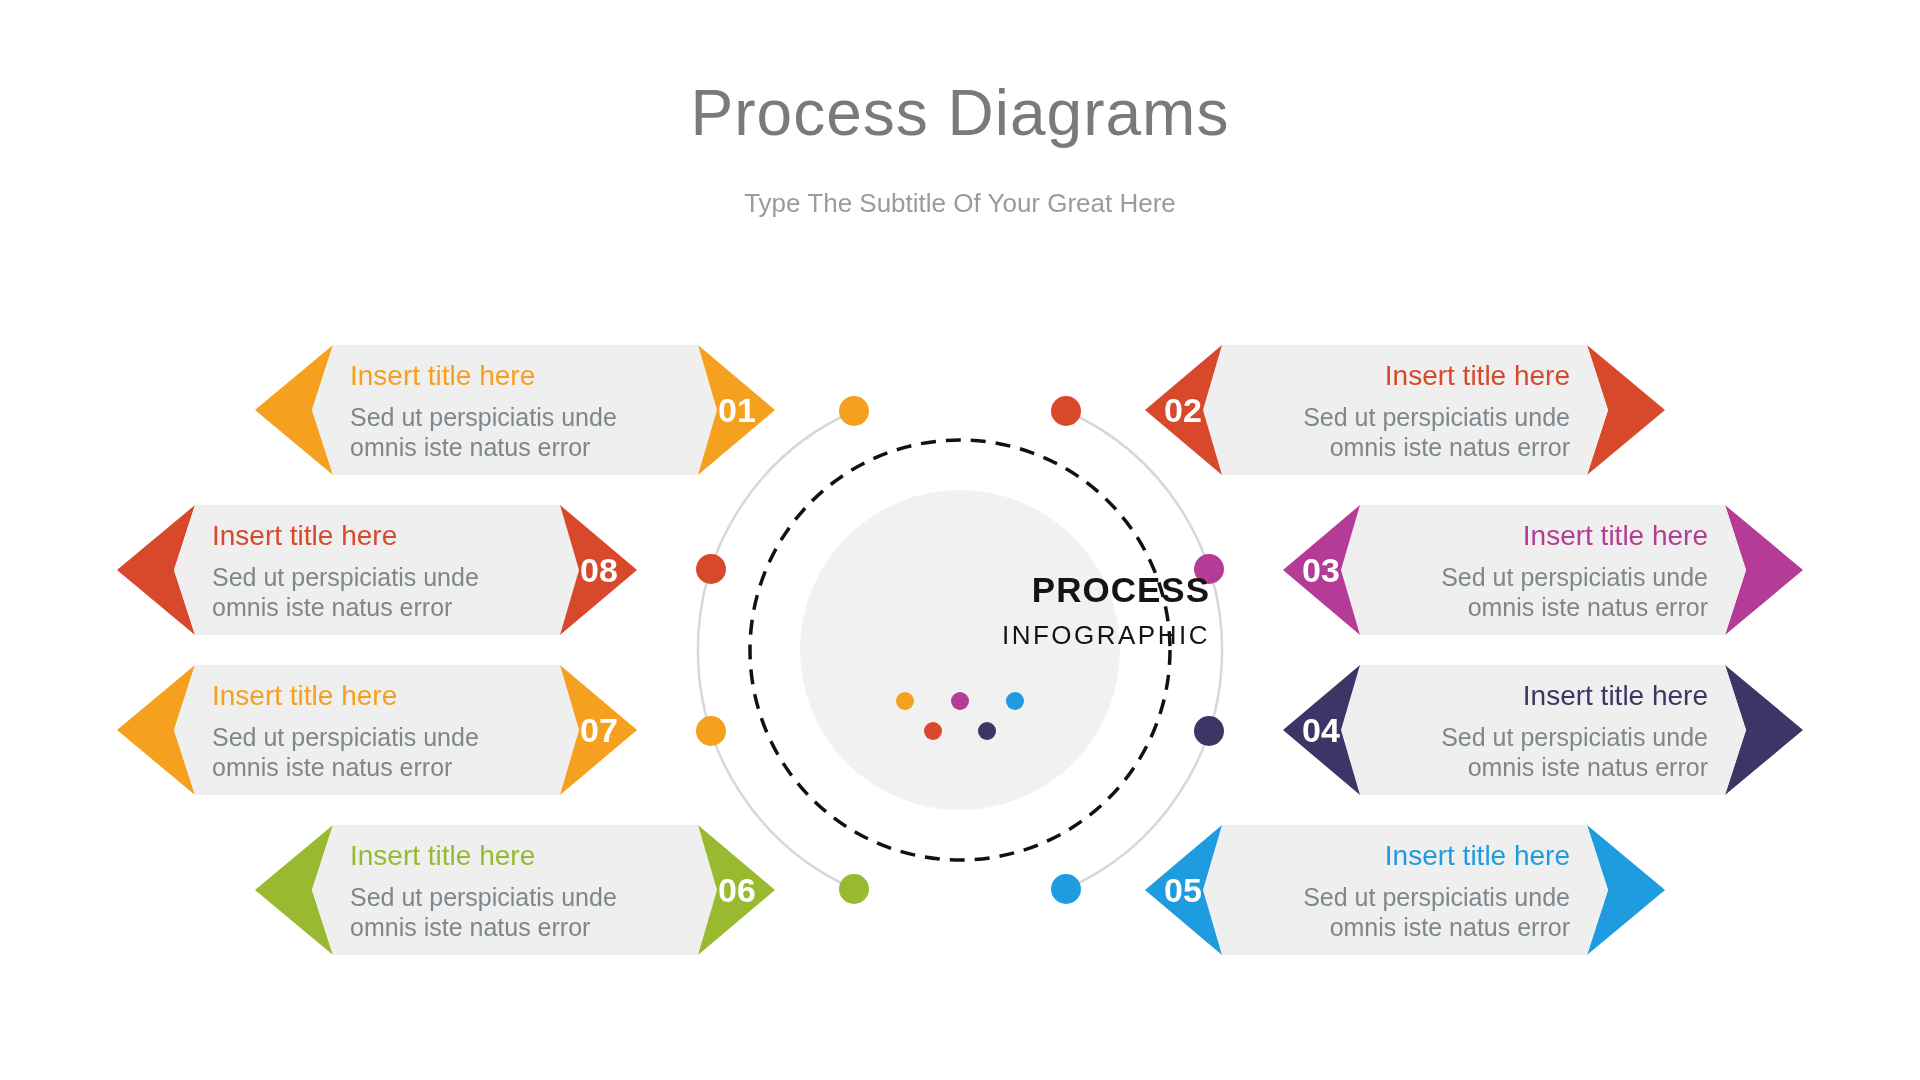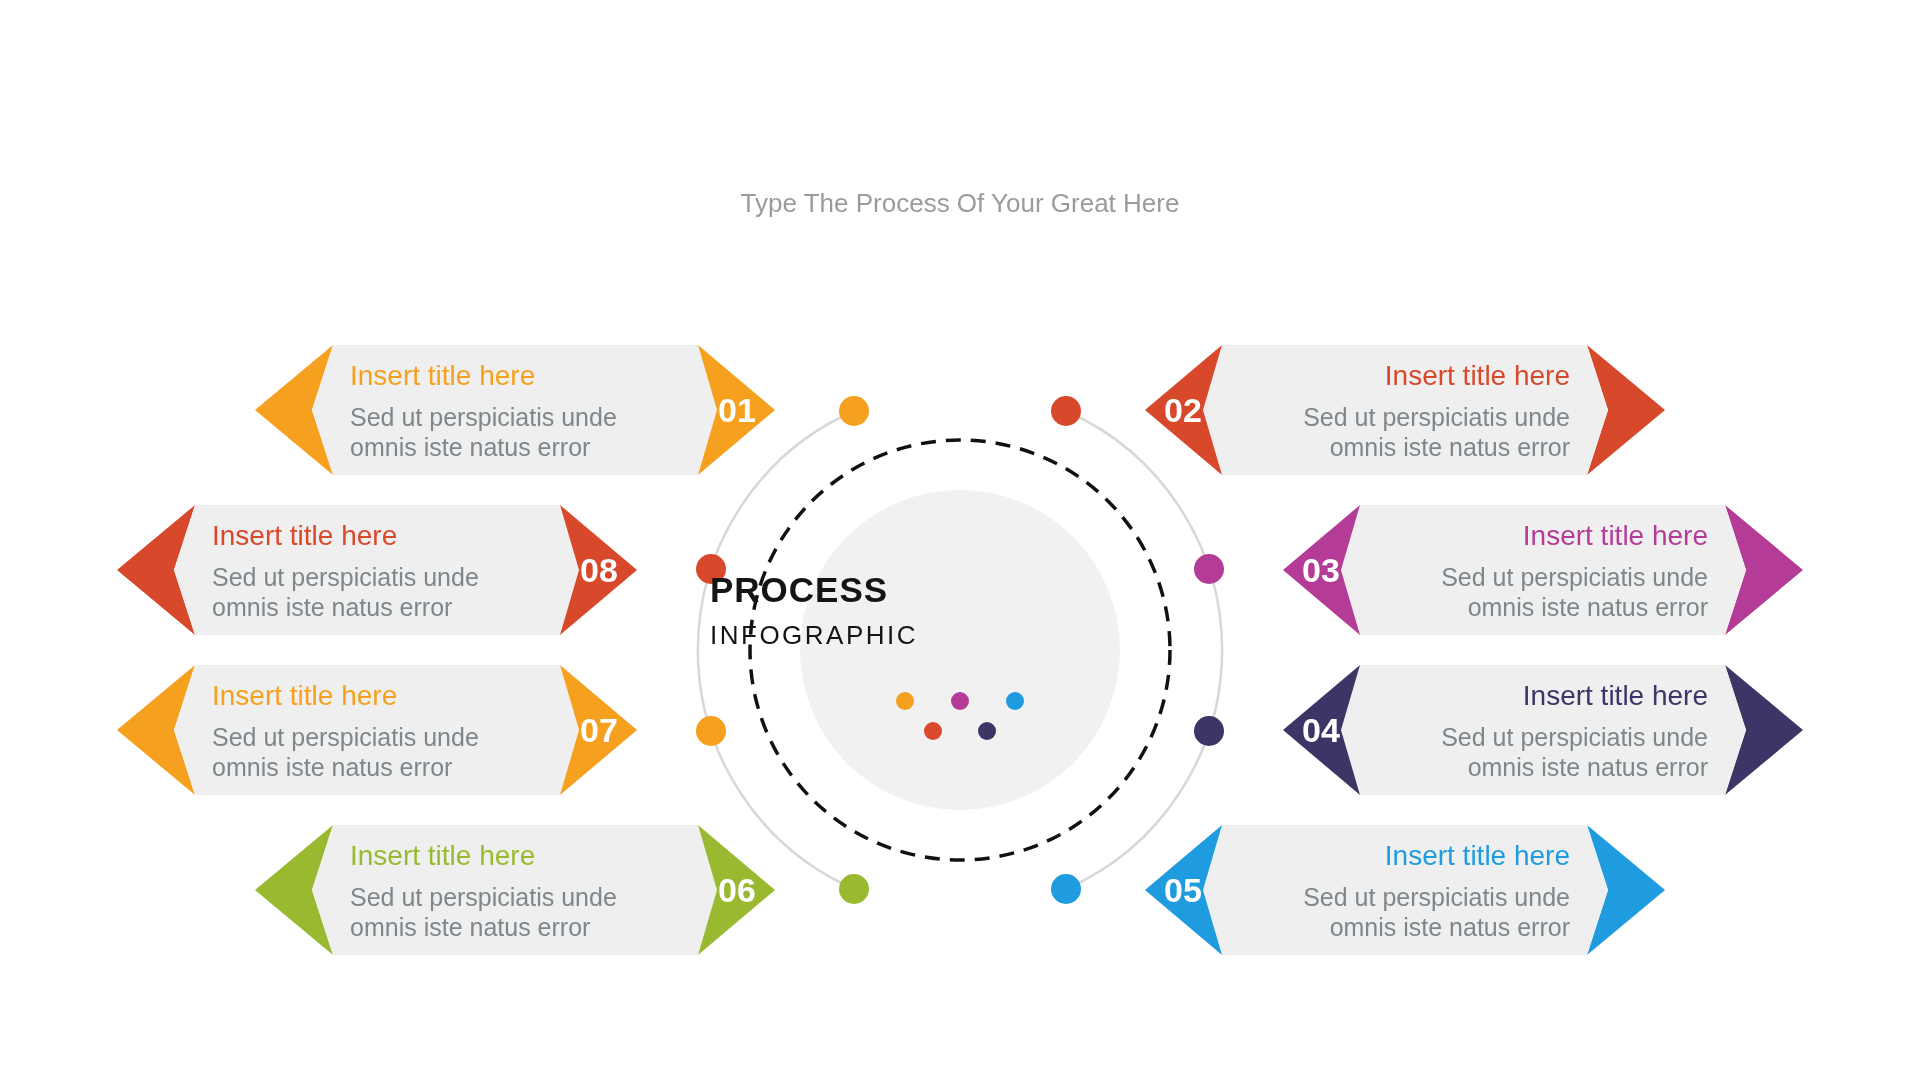--- a/index.html
+++ b/index.html
@@ -10,37 +10,38 @@
   .page-title{
     position:absolute;left:0;top:76px;width:100%;text-align:center;
     font-size:64px;font-weight:400;color:#7a7a7a;letter-spacing:1px;
   }
   .page-subtitle{
     position:absolute;left:0;top:188px;width:100%;text-align:center;
     font-size:26px;font-weight:400;color:#9b9b9b;
   }
   .diagram-svg{position:absolute;left:0;top:0;}
   .center-label{
-    position:absolute;left:710px;top:568px;width:500px;text-align:left;color:#141414;
+    position:absolute;left:710px;top:568px;width:500px;text-align:right;color:#141414;
   }
   .center-label .l1{font-size:35px;font-weight:700;letter-spacing:1px;line-height:44px;}
   .center-label .l2{font-size:26px;font-weight:400;letter-spacing:2.5px;line-height:46px;}
   .item{position:absolute;width:520px;height:165px;}
   .banner-fill{fill:#efefef;}
   .ttl{font-size:28px;font-weight:400;}
   .bodytxt{font-size:25px;fill:#7d878c;}
   .numtxt{font-size:34px;font-weight:700;fill:#ffffff;text-anchor:middle;}
   .end{text-anchor:end;}
 </style>
 </head>
 <body>
 
 <div class="stage">
 
-  <div class="page-subtitle">Type The Process Of Your Great Here</div>
+  <div class="page-title">Process Diagrams</div>
+  <div class="page-subtitle">Type The Subtitle Of Your Great Here</div>
 
   <svg class="diagram-svg" width="1920" height="1080" viewBox="0 0 1920 1080">
     <path d="M 854 411 A 261 261 0 0 0 854 889" fill="none" stroke="#D8D8D8" stroke-width="2.5"></path>
     <path d="M 1066 411 A 261 261 0 0 1 1066 889" fill="none" stroke="#D8D8D8" stroke-width="2.5"></path>
 
     <circle cx="960" cy="650" r="210" fill="none" stroke="#111111" stroke-width="3.5" stroke-dasharray="15 10"></circle>
     <circle cx="960" cy="650" r="160" fill="#F1F1F2"></circle>
 
     <circle cx="854" cy="411" r="15" fill="#F5A01E"></circle>
     <circle cx="1066" cy="411" r="15" fill="#D8482B"></circle>

